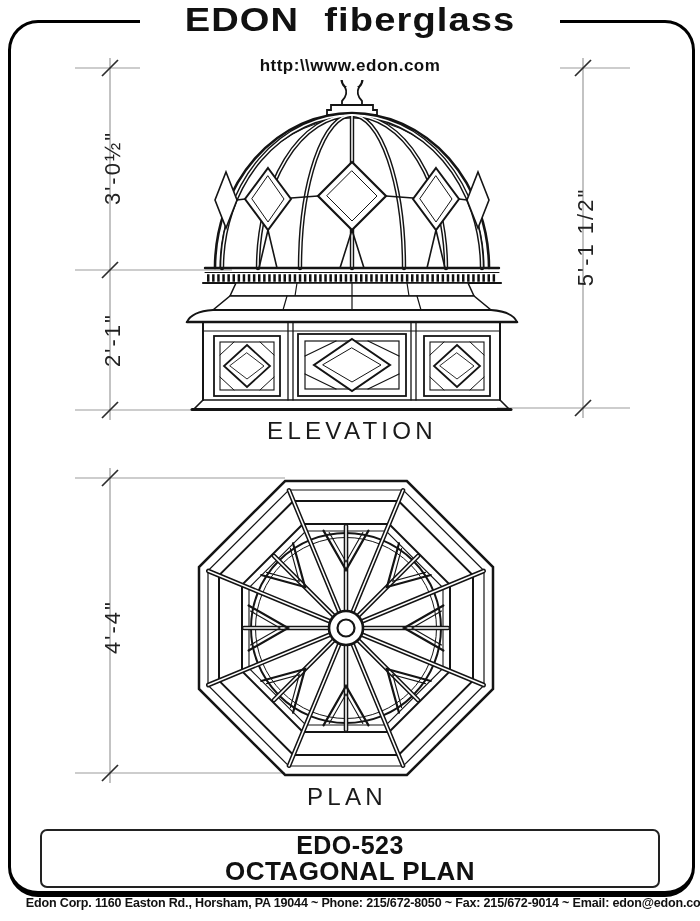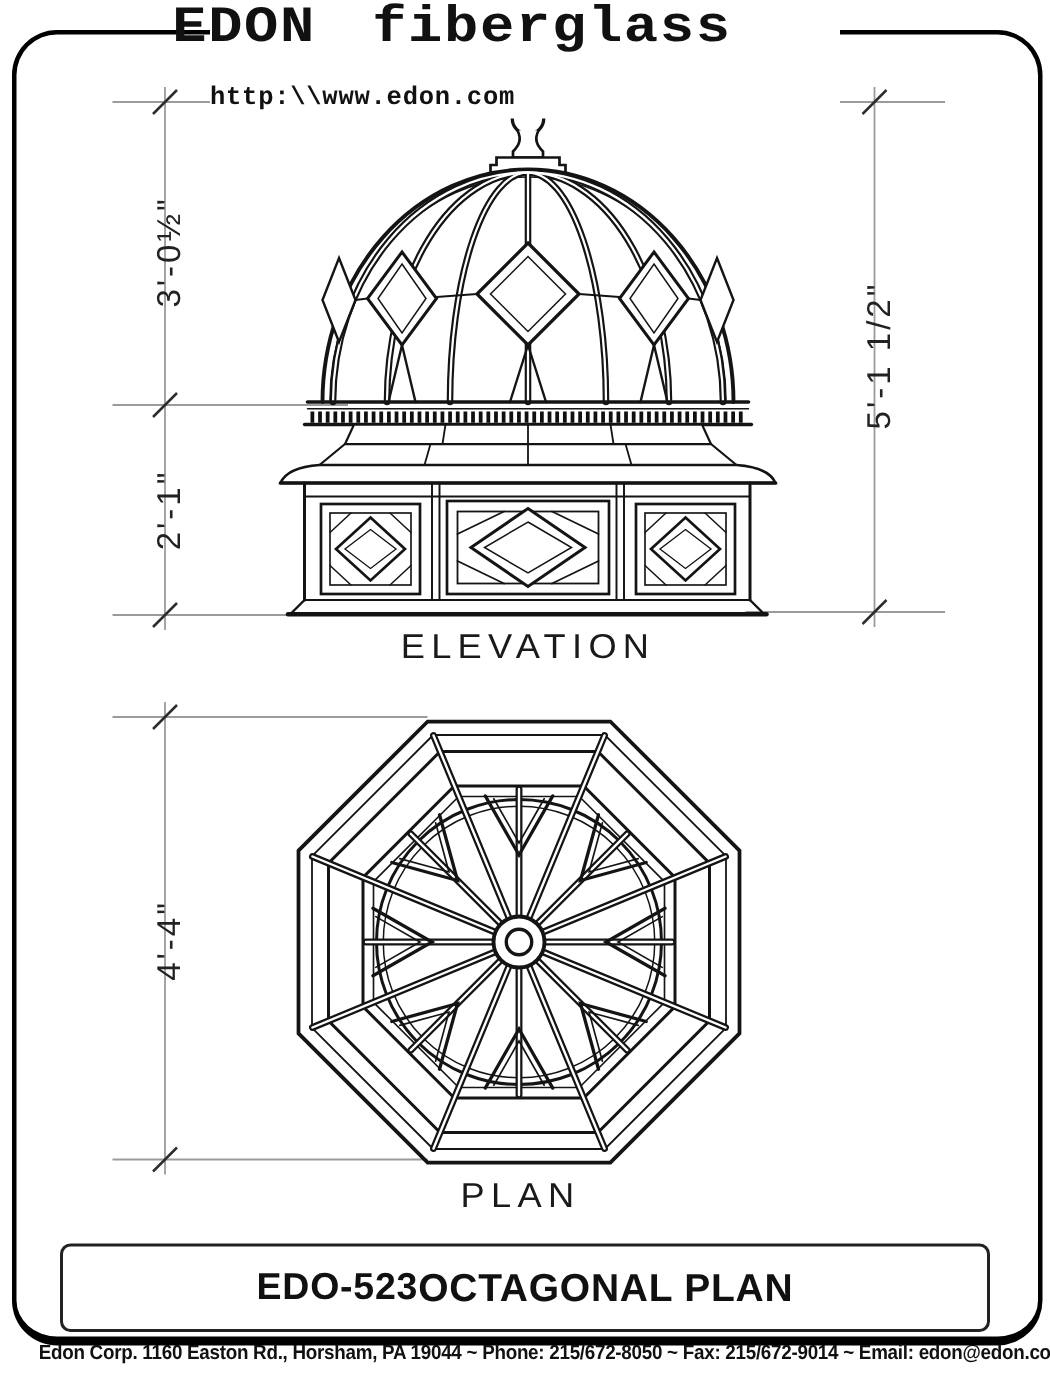--- a/index.html
+++ b/index.html
@@ -3,36 +3,36 @@
 <meta charset="utf-8">
 <style>
   html,body{margin:0;padding:0;background:#fff;}
   #sheet{position:relative;width:700px;height:921px;background:#ffffff;overflow:hidden;
          font-family:"Liberation Sans",sans-serif;color:#111;}
   
   #page-border{position:absolute;left:8px;top:20px;width:681px;height:868px;
     border:3px solid #000;border-bottom-width:6px;border-radius:30px;z-index:1;}
   
   #header{position:absolute;left:140px;top:0px;width:420px;z-index:3;background:#fff;
-    padding:2px 0 4px 0;font-family:Liberation Mono, monospace;}
+    text-align:center;padding:2px 0 4px 0;}
   #brand{font-weight:bold;font-size:34px;letter-spacing:1px;word-spacing:12px;
     transform:scaleX(1.12);transform-origin:50% 50%;white-space:nowrap;line-height:1.05;}
   #url{font-weight:bold;font-size:17px;letter-spacing:0.5px;white-space:nowrap;margin-top:18px;}
   
   #art{position:absolute;left:0;top:0;width:700px;height:921px;z-index:2;}
   
   .dim{position:absolute;font-size:22px;letter-spacing:2px;color:#222;white-space:nowrap;
     transform:translate(-50%,-50%) rotate(-90deg);z-index:3;}
   
   .view-label{position:absolute;transform:translate(-50%,-50%) scaleX(1.05);font-size:23px;
     letter-spacing:4px;color:#1a1a1a;white-space:nowrap;z-index:3;}
   
   #title-block{position:absolute;left:40px;top:829px;width:616px;height:55px;
     border:2px solid #222;border-radius:7px;z-index:3;background:#fff;
-    display:flex;flex-direction:row;align-items:center;justify-content:center;line-height:1.05;}
+    display:flex;flex-direction:column;align-items:center;justify-content:center;line-height:1.05;}
   #title-model{font-weight:bold;font-size:25px;letter-spacing:0.5px;}
   #title-product{font-weight:bold;font-size:26px;letter-spacing:0.5px;}
   
   #footer{position:absolute;left:0;top:893px;width:700px;text-align:center;z-index:3;}
   #footer-line{display:inline-block;font-weight:bold;font-size:13.5px;white-space:nowrap;
     transform:scaleX(0.93);transform-origin:50% 50%;letter-spacing:-0.2px;}
 </style>
 </head>
 <body>
 

